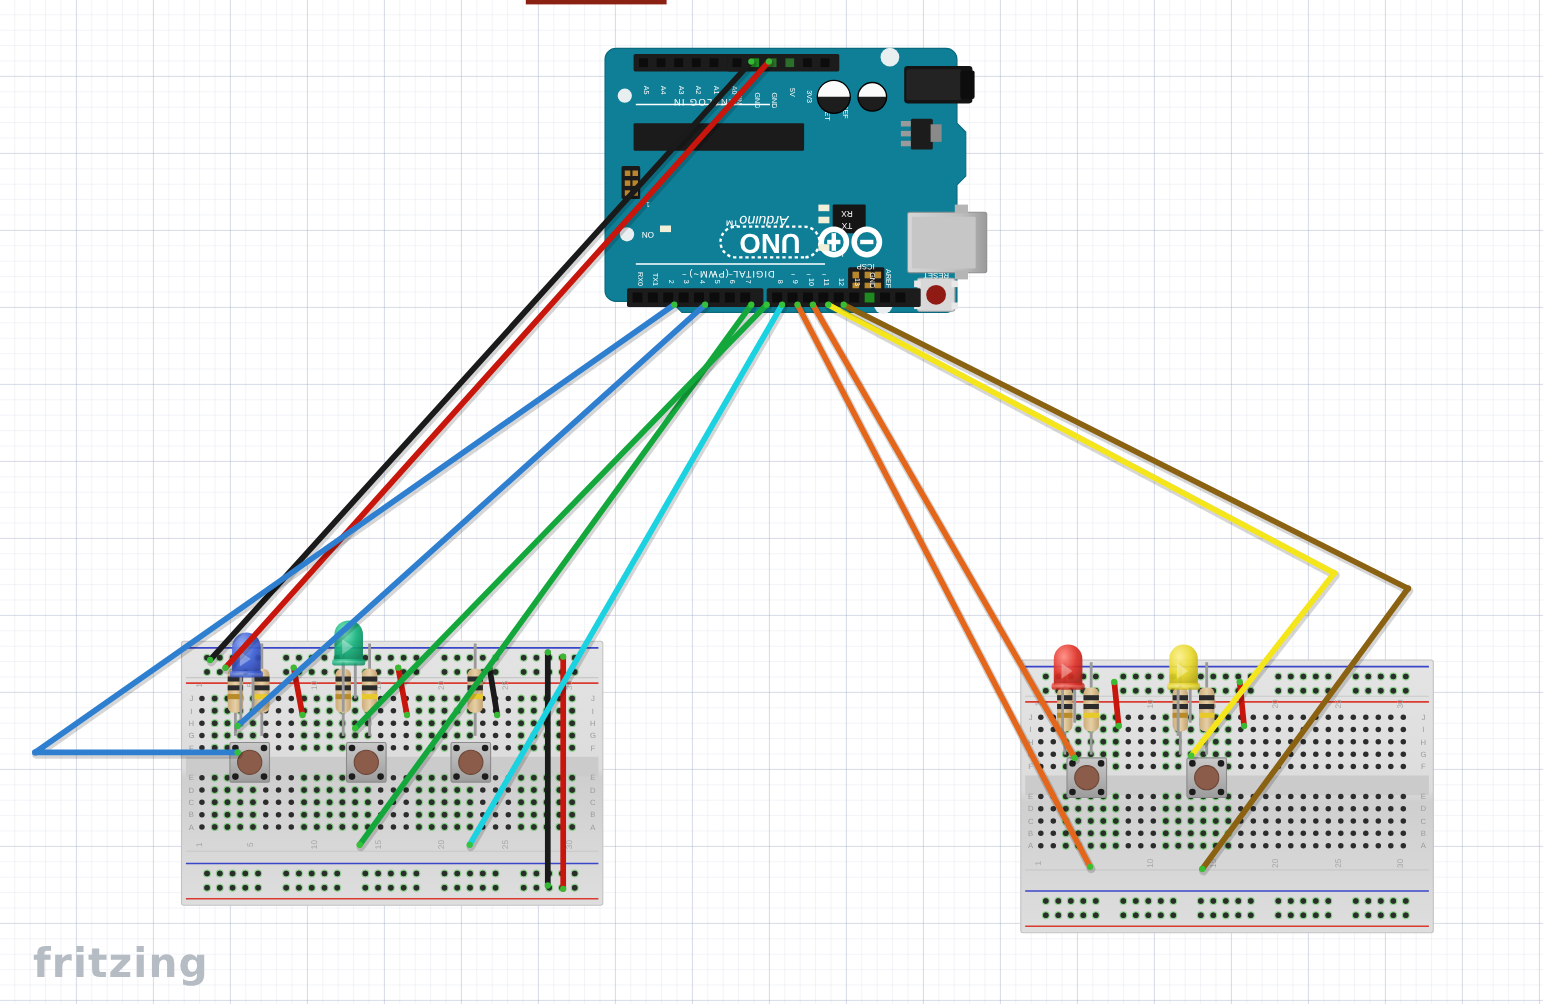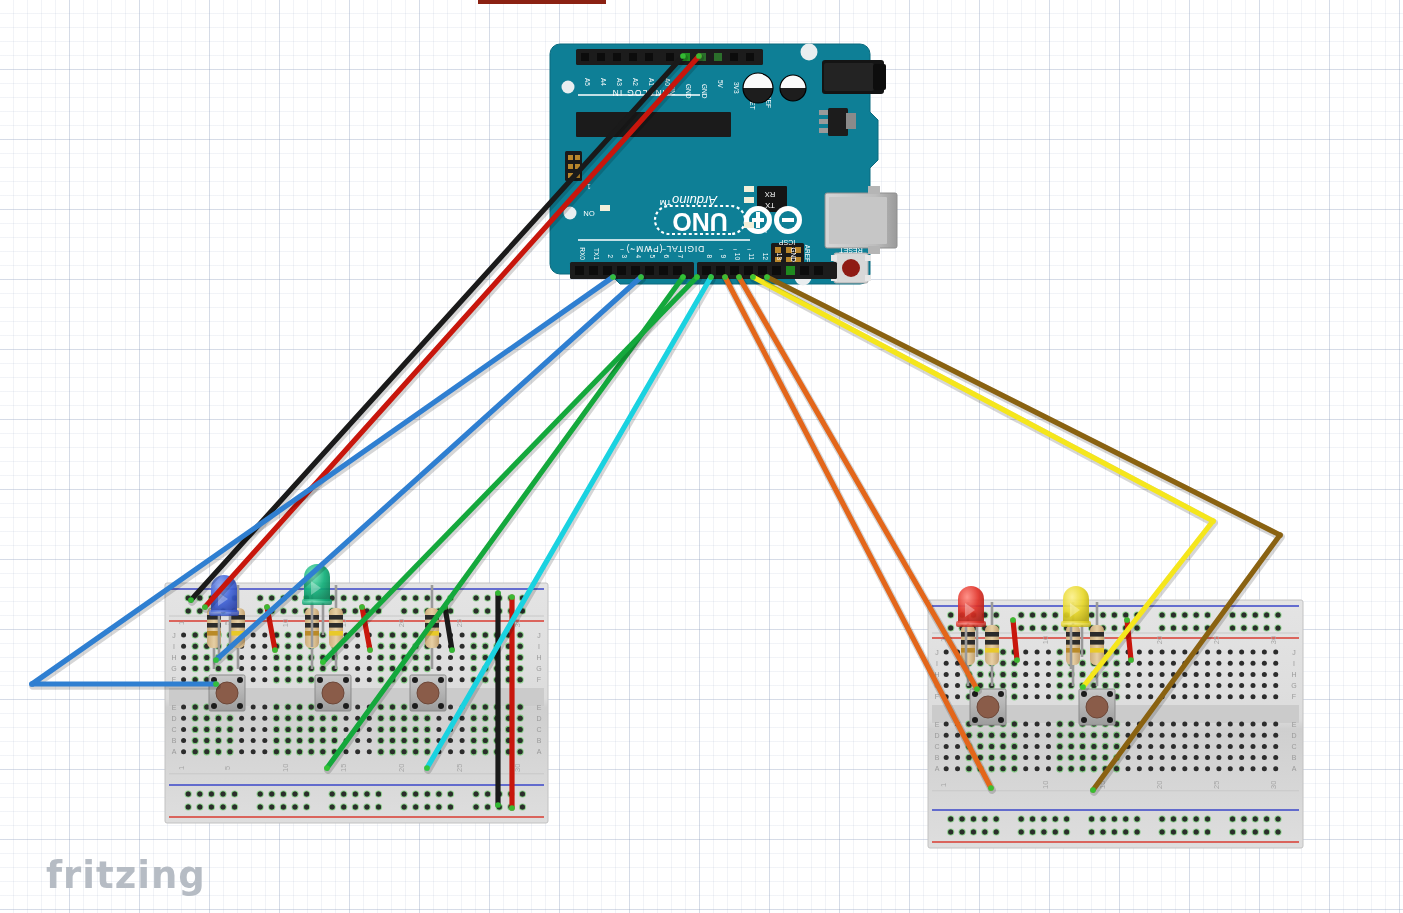--- a/index.html
+++ b/index.html
@@ -18,21 +18,21 @@
     background-size:70px 70px,70px 70px,14px 14px,14px 14px;
     background-position:-1px -1px,-1px -1px,-1px -1px,-1px -1px;
   }
   #wiresvg,#partsvg{position:absolute;left:0;top:0;width:1403px;height:913px;}
   #wiresvg{z-index:30;}
   #partsvg{z-index:20;}
   .topbar{
     position:absolute;z-index:5;
   }
   .fz-logo{
-    position:absolute;left:46px;top:857px;z-index:40;
+    position:absolute;left:30px;top:857px;z-index:40;
     font-family:"DejaVu Sans",sans-serif;
     font-size:37px;font-weight:700;letter-spacing:1px;
     color:#b6bcc4;line-height:1;
     user-select:none;
   }
 </style>
 </head>
 <body>
 
 <div id="stage">

